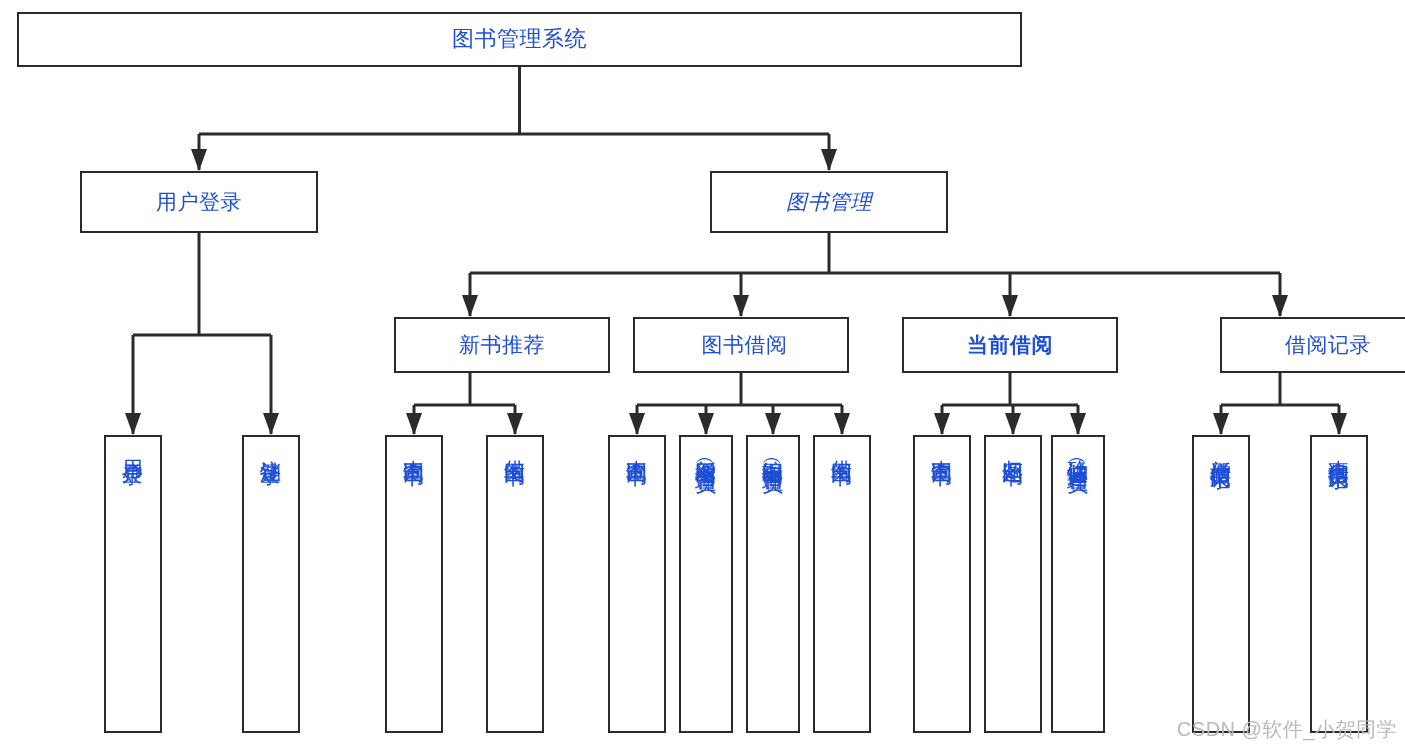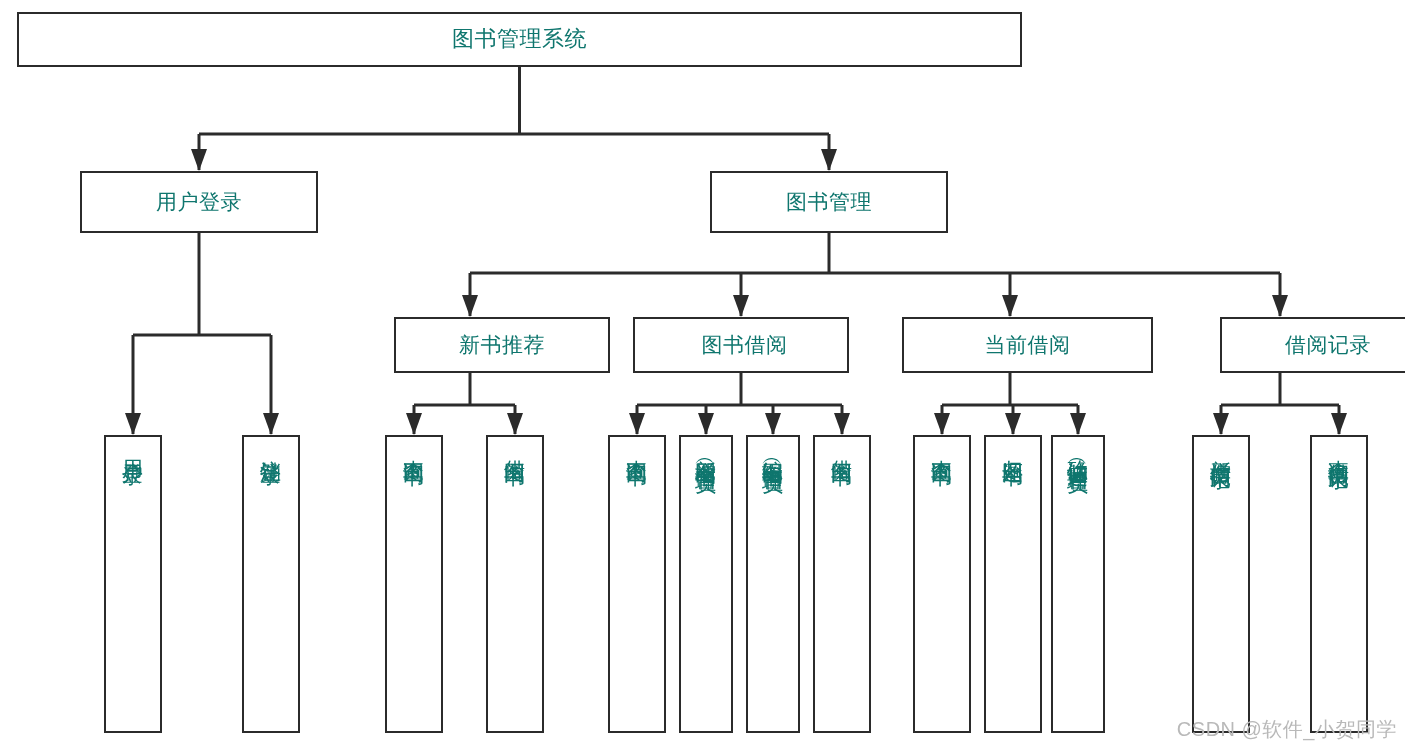--- a/index.html
+++ b/index.html
@@ -28,21 +28,21 @@
     position: absolute;
     box-sizing: border-box;
     background: #ffffff;
     border: 2px solid #2b2b2b;
     display: flex;
     align-items: center;
     justify-content: center;
     overflow: hidden;
   }
   .node-label {
-    color: #0f766e;
+    color: #1d4ed8;
     text-align: center;
     line-height: 1.22;
     white-space: nowrap;
   }
   .node-box.horizontal .node-label {
     font-size: 21px;
     letter-spacing: 0.5px;
   }
   .node-box.root .node-label {
     font-size: 22px;
@@ -135,30 +135,30 @@
       </g>
   </svg>
 
   <div id="node-layer">
       <div class="node-box horizontal root" style="left: 17px; top: 12px; width: 1005px; height: 55px;">
         <span class="node-label">图书管理系统</span>
       </div>
       <div class="node-box horizontal" style="left: 80px; top: 171px; width: 238px; height: 62px;">
         <span class="node-label">用户登录</span>
       </div>
-      <div class="node-box horizontal" style="left: 710px; top: 171px; width: 238px; height: 62px;">
+      <div class="node-box horizontal" style="left: 710px; top: 171px; width: 238px; height: 62px; font-style: italic;">
         <span class="node-label">图书管理</span>
       </div>
       <div class="node-box horizontal" style="left: 362px; top: 317px; width: 216px; height: 56px; margin-left: 32px;">
         <span class="node-label">新书推荐</span>
       </div>
       <div class="node-box horizontal" style="left: 633px; top: 317px; width: 216px; height: 56px; padding-left: 7px;">
         <span class="node-label">图书借阅</span>
       </div>
-      <div class="node-box horizontal" style="left: 902px; top: 317px; width: 251px; height: 56px;">
+      <div class="node-box horizontal" style="left: 902px; top: 317px; width: 216px; height: 56px; font-weight: bold;">
         <span class="node-label">当前借阅</span>
       </div>
       <div class="node-box horizontal" style="left: 1172px; top: 317px; width: 216px; height: 56px; margin-left: 48px;">
         <span class="node-label">借阅记录</span>
       </div>
       <div class="node-box vertical" style="left: 104px; top: 435px; width: 58px; height: 298px;">
         <span class="node-label">用户登录</span>
       </div>
       <div class="node-box vertical" style="left: 242px; top: 435px; width: 58px; height: 298px;">
         <span class="node-label">注销登录</span>

